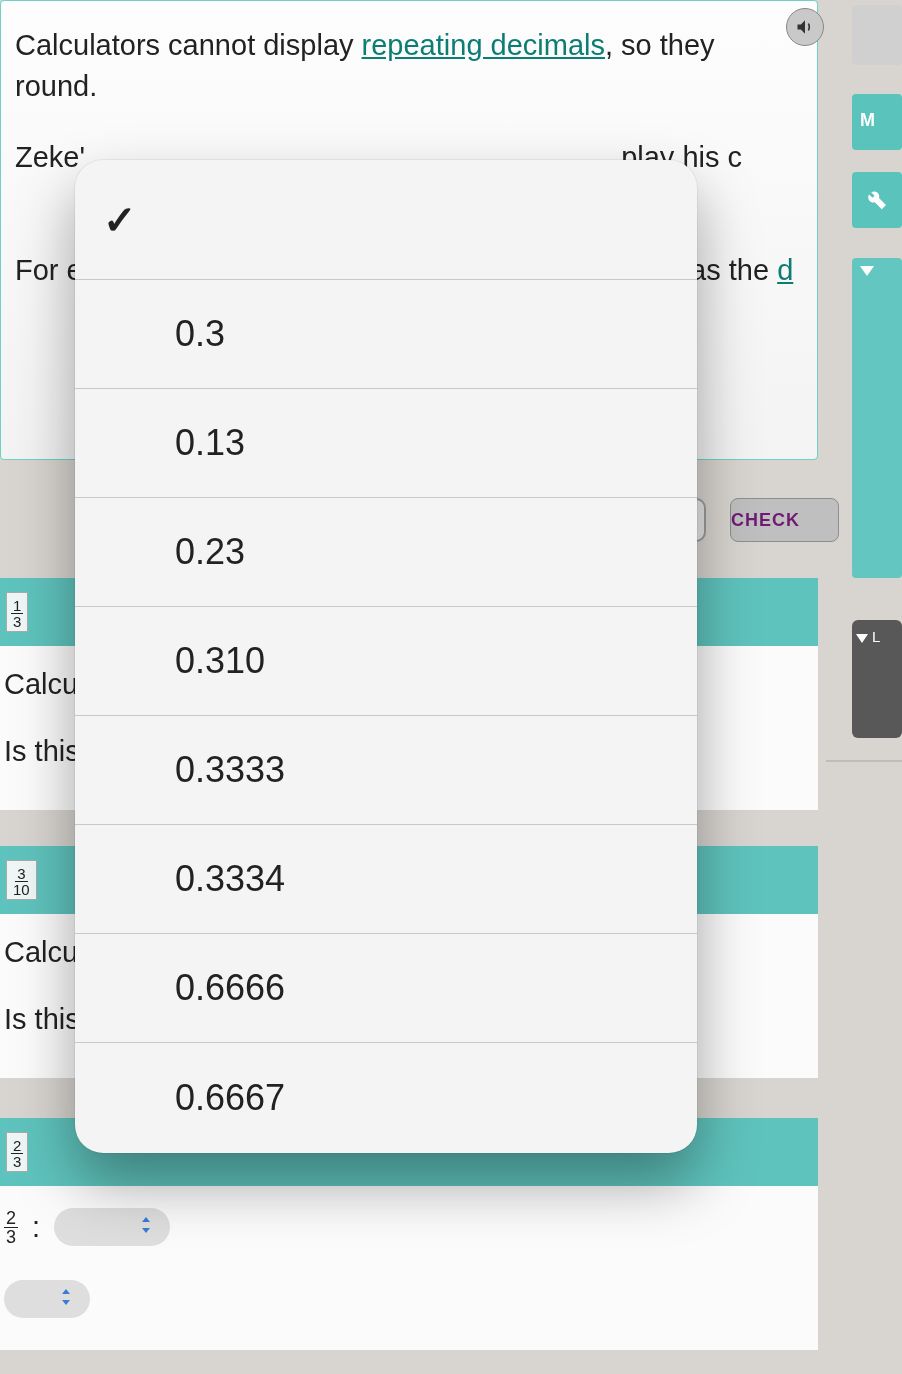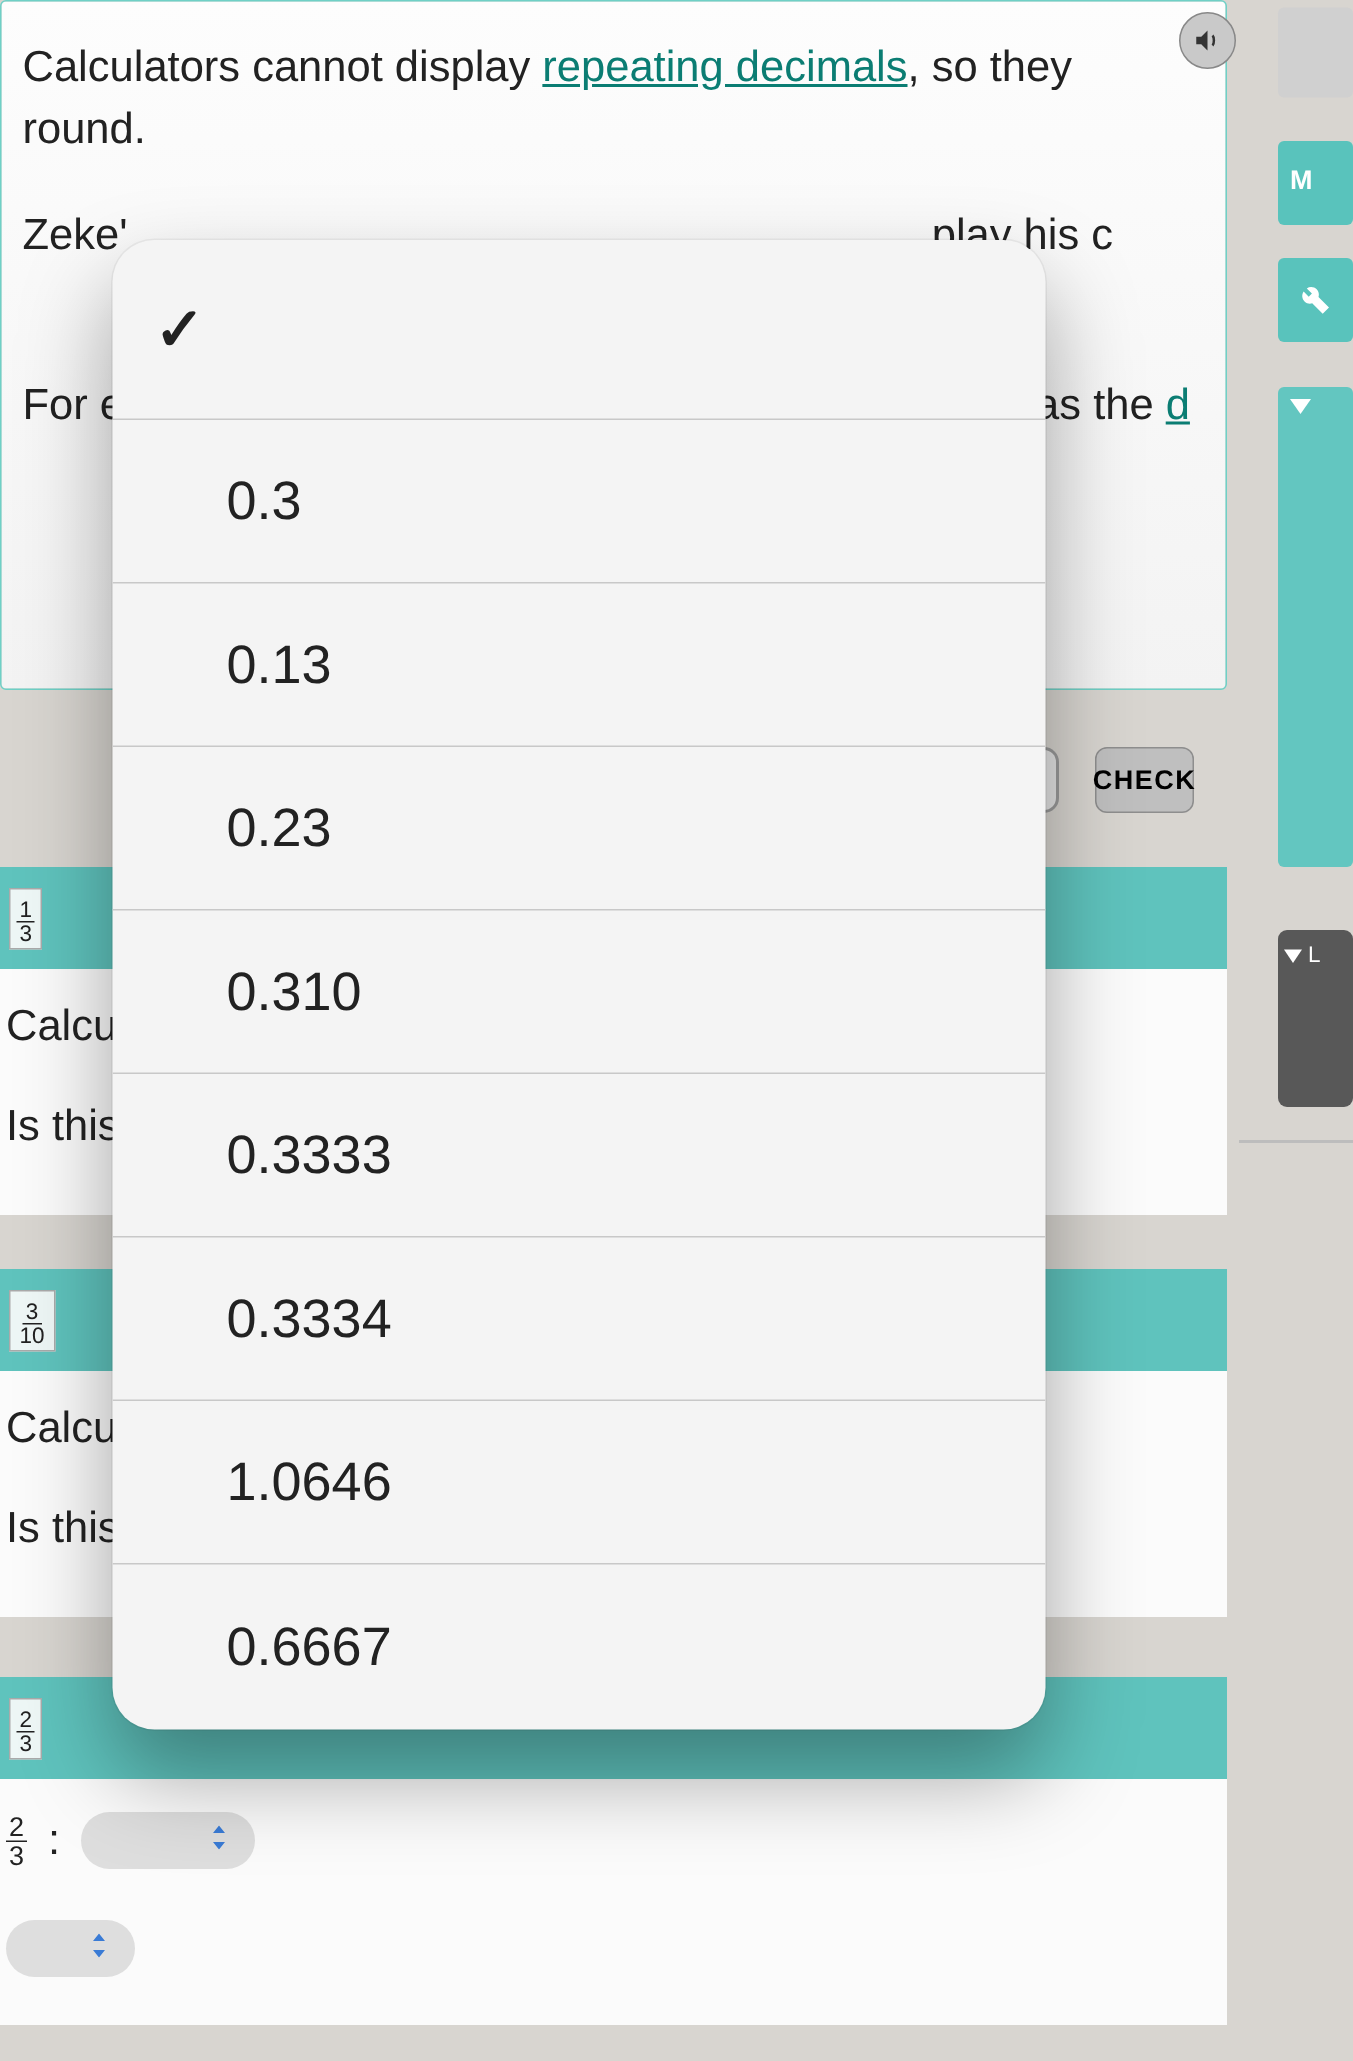--- a/index.html
+++ b/index.html
@@ -19,24 +19,24 @@
 
   
   .audio-btn {
     position: absolute; left: 786px; top: 8px; width: 38px; height: 38px;
     border-radius: 50%; background: #c9c9c9; border: 1px solid #888;
     display: flex; align-items: center; justify-content: center;
   }
 
   
   .check-btn {
-    position: absolute; left: 730px; top: 498px; width: 66px; height: 44px;
+    position: absolute; left: 730px; top: 498px; width: 109px; height: 44px;
     background: #bfbfbf; border: 1px solid #8e8e8e; border-radius: 8px;
-    color: #000000; font-weight: bold; font-size: 18px; letter-spacing: 1px;
-    display: flex; align-items: center; justify-content: center;
+    color: #701a75; font-weight: bold; font-size: 18px; letter-spacing: 1px;
+    display: flex; align-items: center; 
   }
   .tray-edge {
     position: absolute; left: 692px; top: 498px; width: 14px; height: 44px;
     border: 2px solid #9b9b9b; border-left: none; border-radius: 0 10px 10px 0;
     background: #e6e6e6;
   }
 
   
   .section {
     position: absolute; left: 0; width: 818px;
@@ -85,21 +85,21 @@
 
   
   .popover {
     position: absolute; left: 75px; top: 160px; width: 622px; height: 993px;
     background: #f4f4f4; border-radius: 28px;
     box-shadow: 0 30px 60px rgba(0,0,0,0.35), 0 0 0 1px rgba(0,0,0,0.05);
     overflow: hidden;
   }
   .pop-item {
     height: 109px; border-bottom: 1px solid #c8c8c8;
-    display: flex; align-items: center; padding-left: 76px;
+    display: flex; align-items: center; padding-left: 100px;
     font-size: 36px; color: #222;
   }
   .pop-item.first { height: 120px; padding-left: 28px; }
   .pop-item.last { border-bottom: none; }
   .check-mark { font-size: 40px; font-weight: bold; }
 </style>
 </head>
 <body>
 
 <div class="stage">
@@ -242,20 +242,20 @@
     <div class="pop-item">
         <span>0.310</span>
       </div>
     <div class="pop-item">
         <span>0.3333</span>
       </div>
     <div class="pop-item">
         <span>0.3334</span>
       </div>
     <div class="pop-item">
-        <span>1.0646</span>
+        <span>0.6666</span>
       </div>
     <div class="pop-item last">
         <span>0.6667</span>
       </div>
   </div>
 
 </div>
 
 </body></html>

